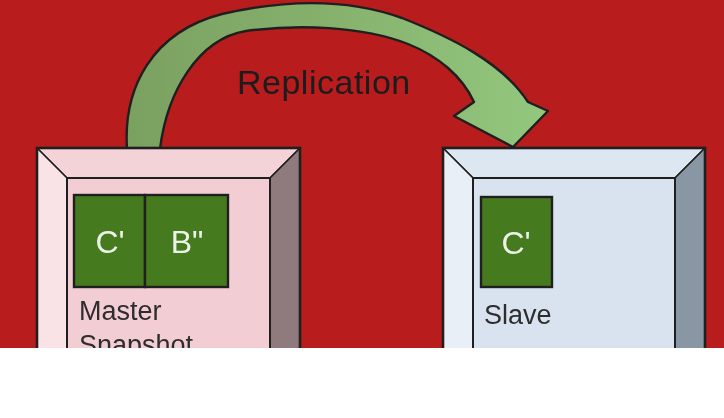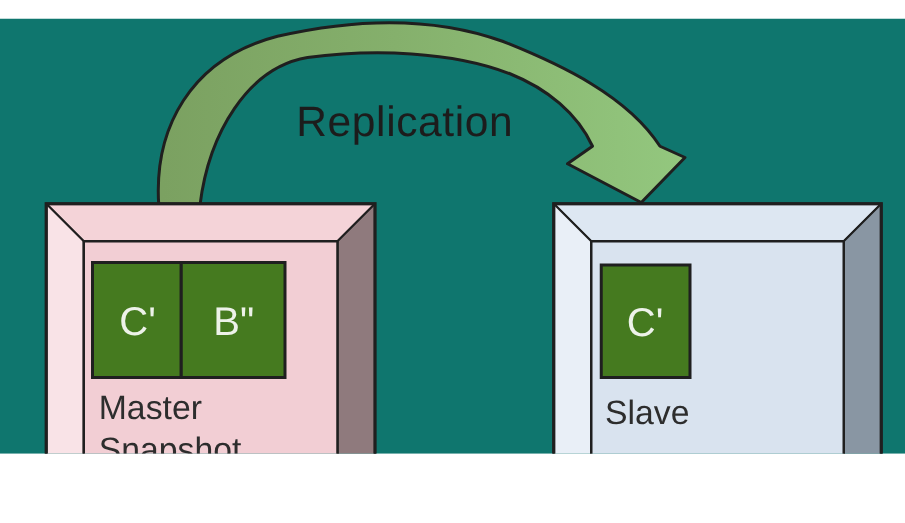--- a/index.html
+++ b/index.html
@@ -1,16 +1,16 @@
 <!DOCTYPE html>
 <html><head>
 <meta charset="utf-8">
 <style>
   html,body { margin:0; padding:0; background:#ffffff; }
-  .stage { position:relative; width:724px; height:348px; background:#0f766e; overflow:hidden;margin-top:15px; }
+  .stage { position:relative; width:724px; height:348px; background:#b91c1c; overflow:hidden; }
   svg { display:block; }
   text { font-family:"Liberation Sans", sans-serif; }
   polygon.bevel { stroke:#1f1f1f; stroke-width:1.6; stroke-linejoin:round; }
   rect.outer { fill:none; stroke:#1f1f1f; stroke-width:2.6; }
   rect.face  { stroke:#1f1f1f; stroke-width:2; }
   rect.block { stroke:#1f1f1f; stroke-width:2.4; }
   path.arrow { stroke:#1f1f1f; stroke-width:2.4; stroke-linejoin:round; fill:url(#ag); }
   text.block-label { font-size:32px; text-anchor:middle; }
   text.box-label   { font-size:27px; }
   text.arrow-label { font-size:34px; letter-spacing:0.5px; }

